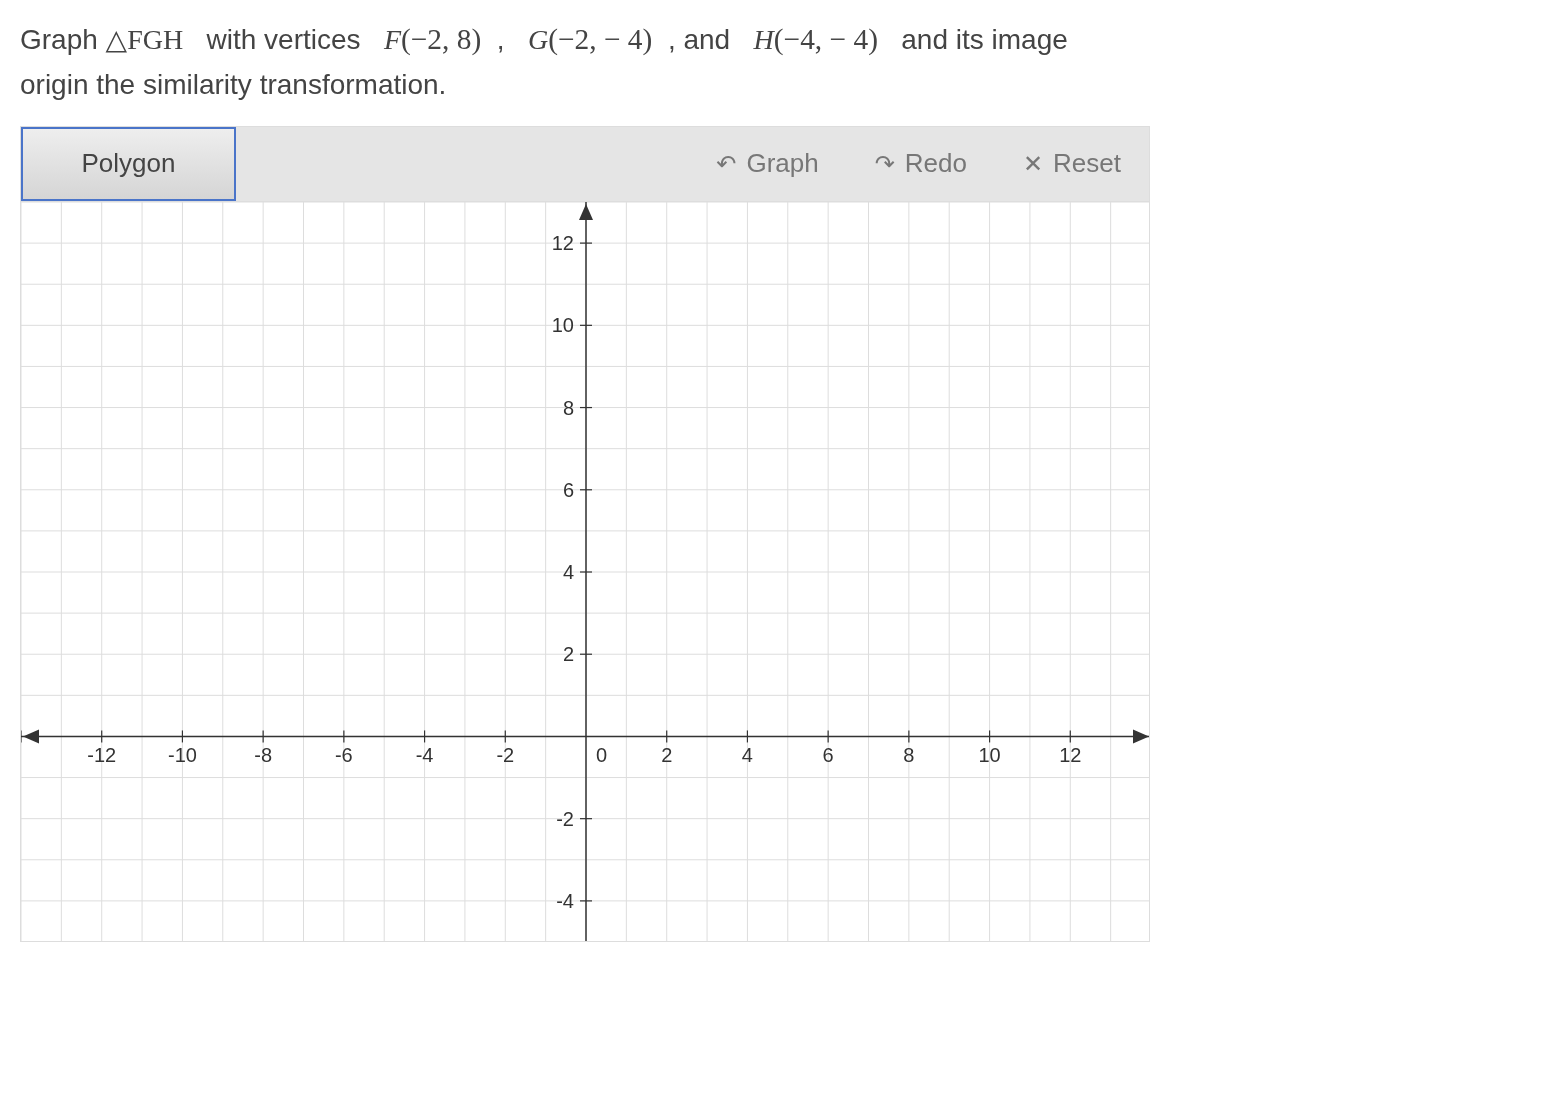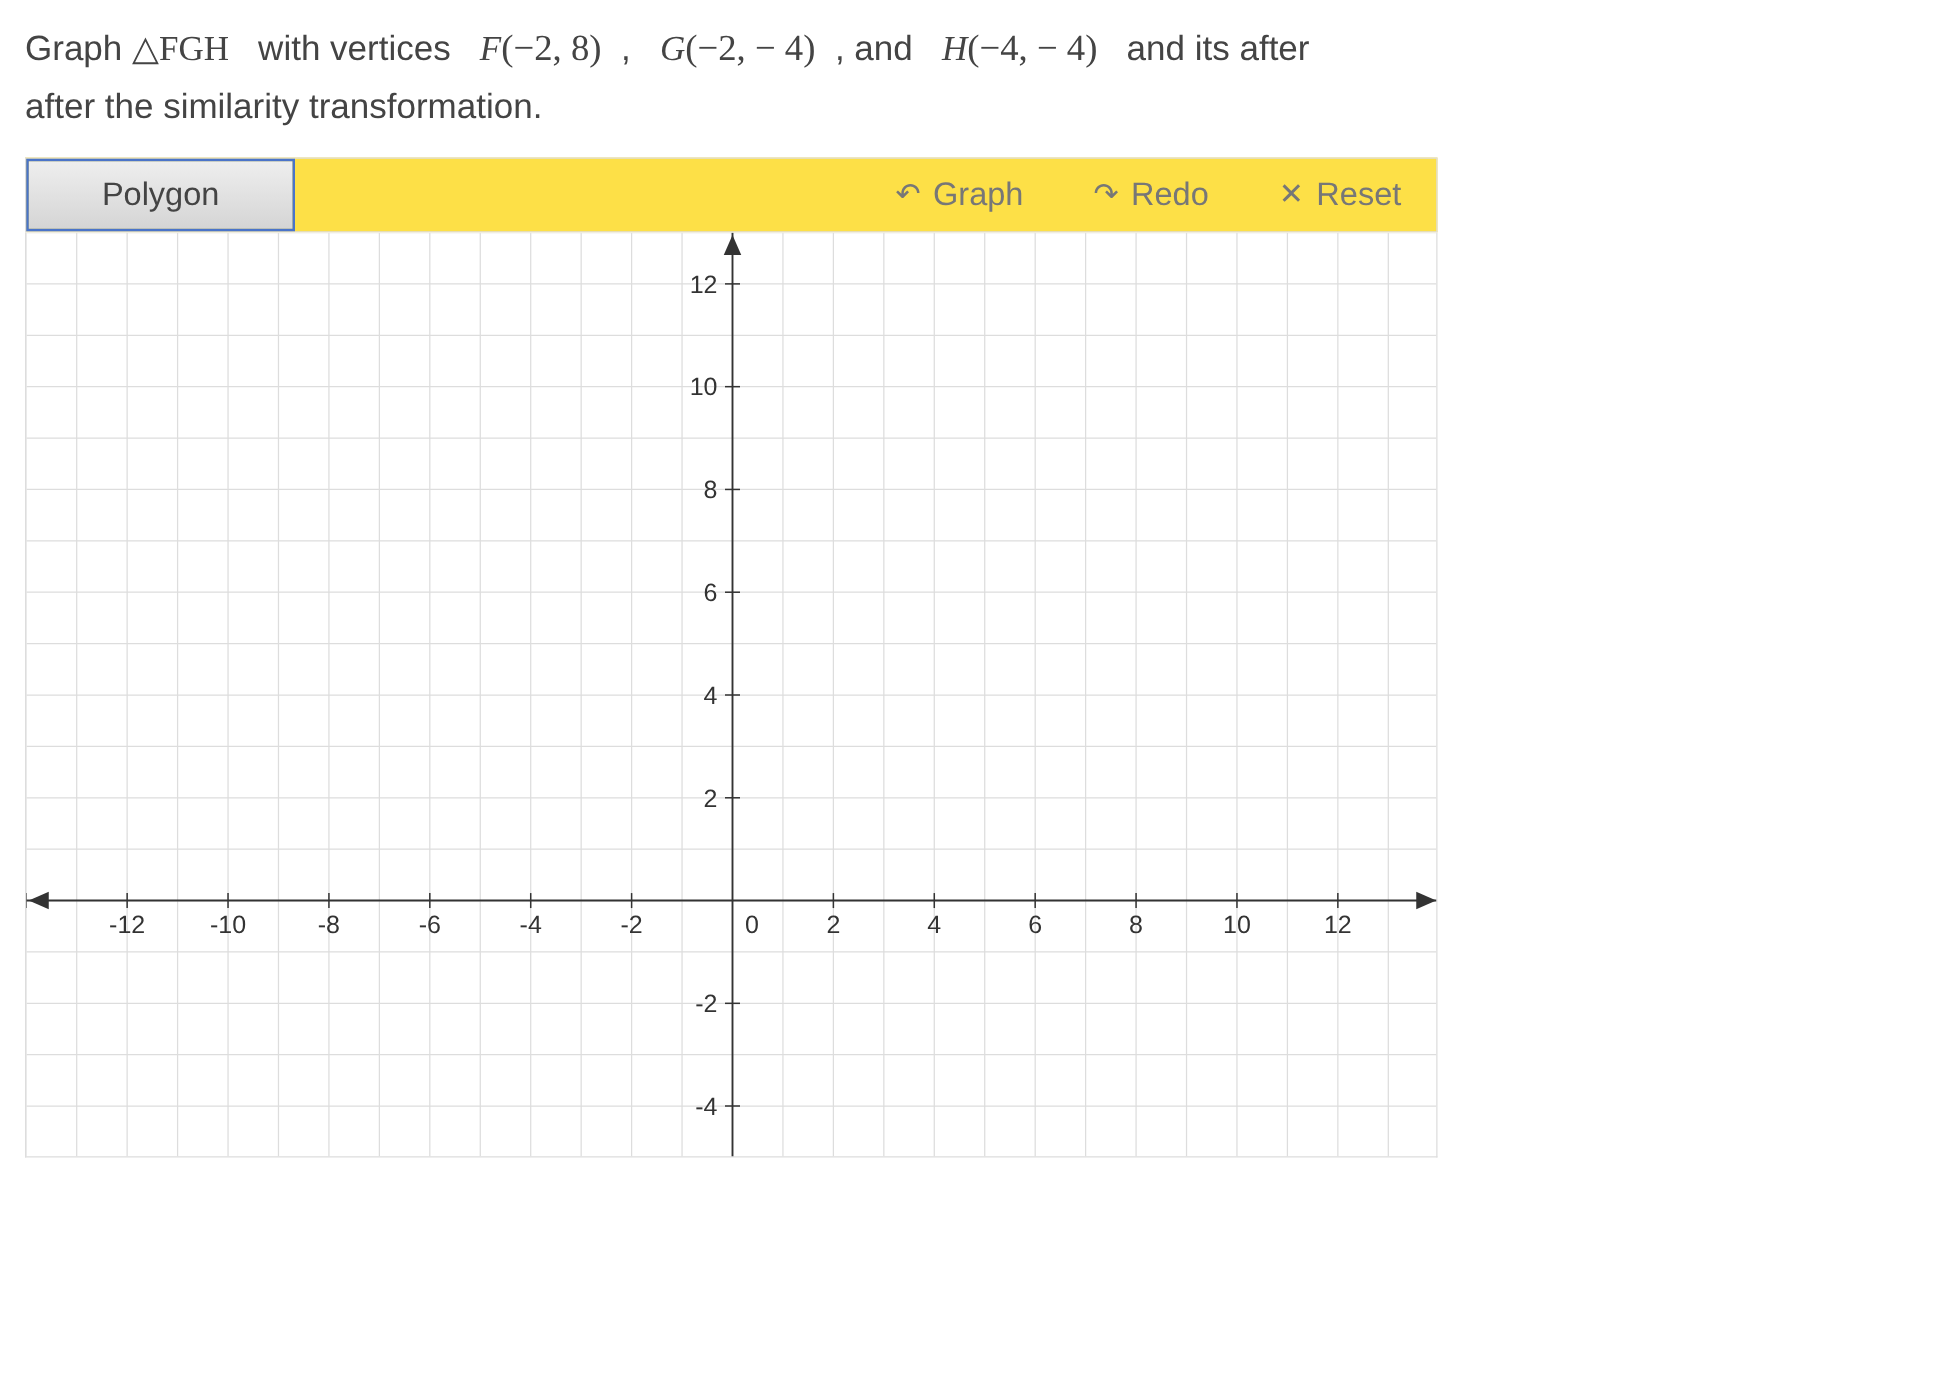--- a/index.html
+++ b/index.html
@@ -15,22 +15,22 @@
 .mathit { font-family: 'Times New Roman', Times, serif; font-style: italic; }
 .mathrm { font-family: 'Times New Roman', Times, serif; text-align: right; }
 .mathbig { font-size: 1.05em; }
 b { font-weight: 700; color: #333; }
 .ws { white-space: pre; }
 
 .graph-wrap { margin-top: 10px; }
 .toolbar {
   display: flex;
   align-items: stretch;
-  height: 60px;
-  background: #fde047;
+  height: 76px;
+  background: #e5e5e5;
   border: 1px solid #ddd;
   width: 1130px;
 }
 .toolbar .tool {
   display: flex;
   align-items: center;
   justify-content: center;
   gap: 10px;
   font-size: 26px;
   color: #777;
@@ -65,22 +65,22 @@
 <div class="problem">
   <p>
     <span>Graph </span>
     <span class="mathrm">△FGH</span>
     <span class="ws">  with vertices  </span>
     <span class="mathit">F</span><span class="mathrm mathbig">(−2, 8)</span>
     <span class="ws"> ,  </span>
     <span class="mathit">G</span><span class="mathrm mathbig">(−2, − 4)</span>
     <span class="ws"> , and  </span>
     <span class="mathit">H</span><span class="mathrm mathbig">(−4, − 4)</span>
-    <span class="ws">  and its after</span><br>
-    <span>after the similarity transformation.</span>
+    <span class="ws">  and its image</span><br>
+    <span>origin the similarity transformation.</span>
   </p>
 </div>
 
 <div class="graph-wrap">
   <div class="toolbar">
     <div class="tool polygon-btn">
       <span>Polygon</span>
     </div>
     <div class="spacer"></div>
     <div class="tool">

